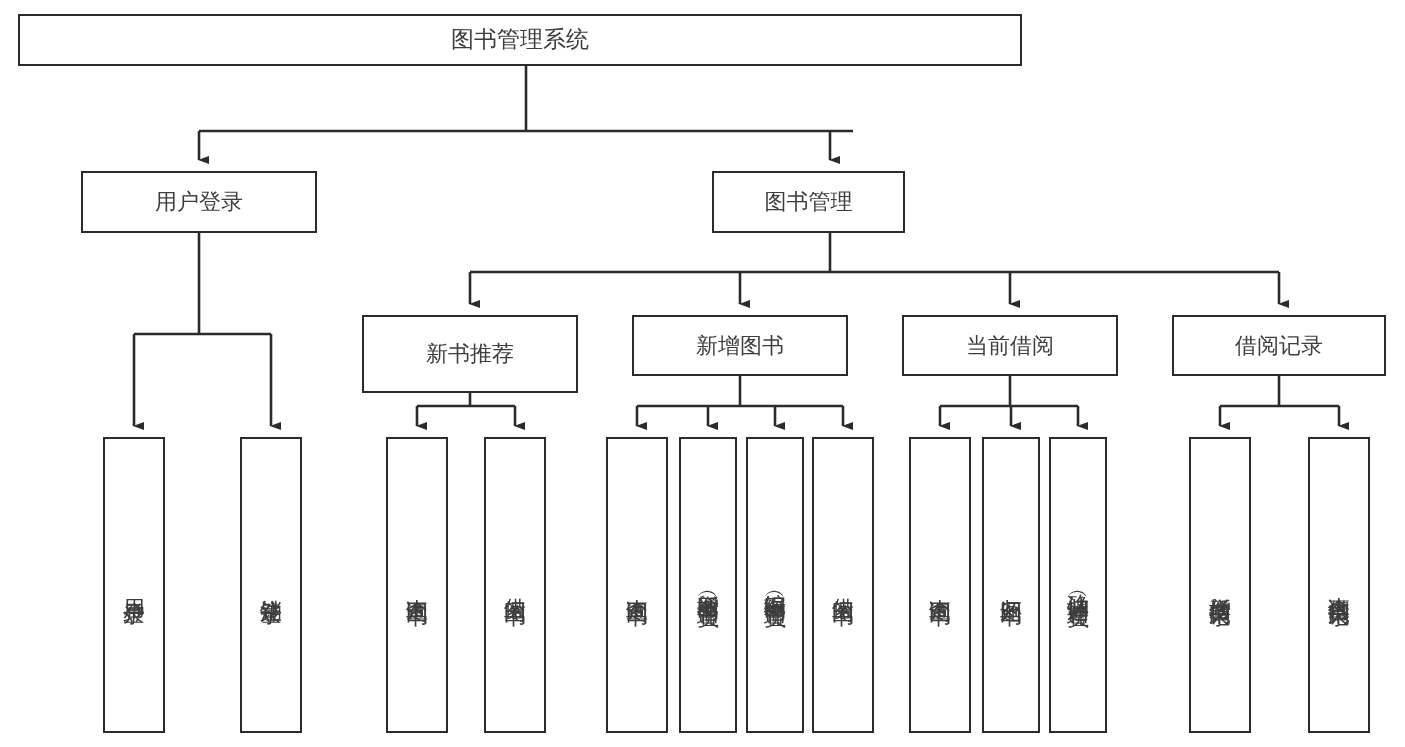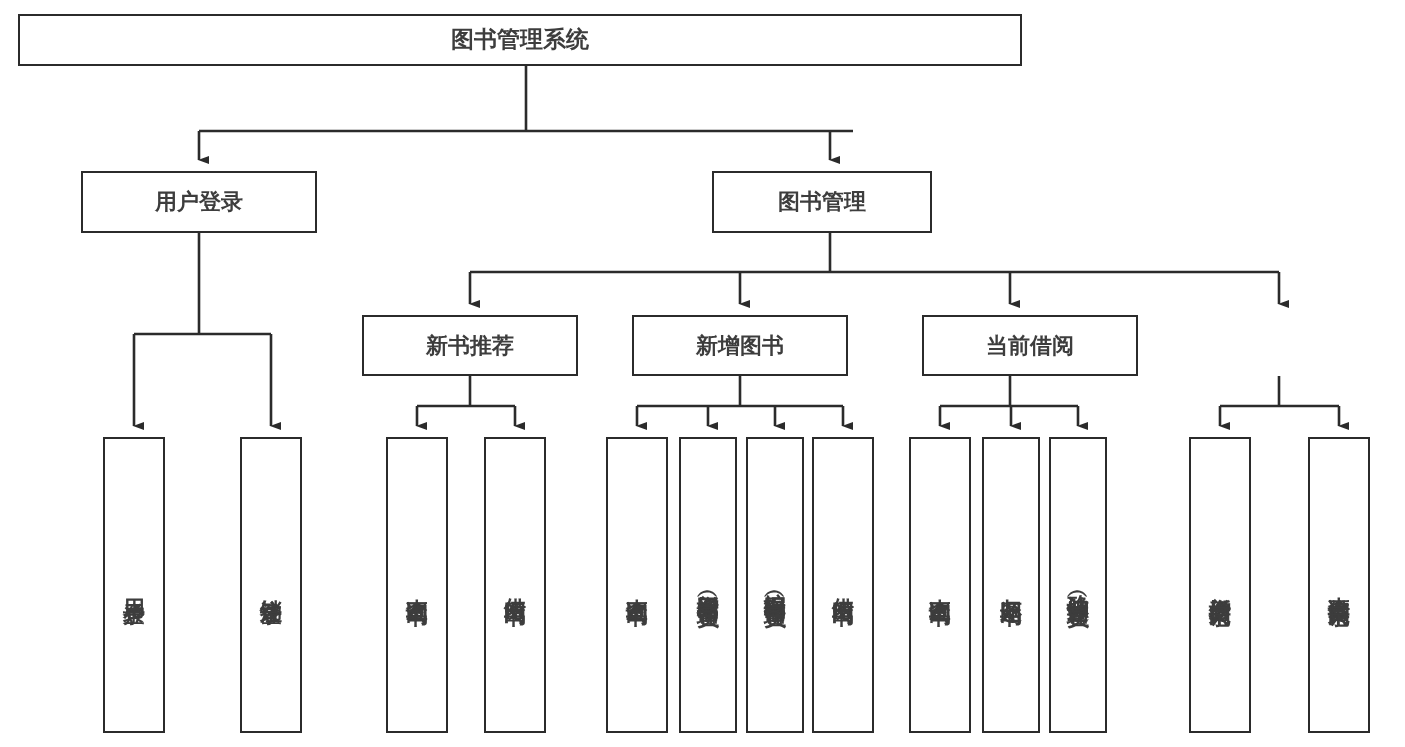--- a/index.html
+++ b/index.html
@@ -33,21 +33,20 @@
     display: flex;
     align-items: center;
     justify-content: center;
     overflow: hidden;
   }
   .node-box .node-label {
     color: #3d3d3d;
     line-height: 1.18;
     text-align: left;
     white-space: nowrap;
-    font-weight: bold;
   }
   .node-root .node-label {
     font-size: 23px;
   }
   .node-level1 .node-label,
   .node-level2 .node-label {
     font-size: 22px;
   }
   .node-leaf {
     align-items: center;
@@ -137,32 +136,35 @@
     </g>
   </svg>
 
   <div class="node-box node-root" id="node-root" style="left: 18px; top: 14px; width: 1004px; height: 52px; border-color: rgb(43, 43, 43); background: rgb(255, 255, 255);">
     <span class="node-label" style="color: rgb(61, 61, 61);">图书管理系统</span>
   </div>
 
   <div class="node-box node-level1" id="node-l1-0" style="left: 81px; top: 171px; width: 236px; height: 62px; border-color: rgb(43, 43, 43); background: rgb(255, 255, 255);">
     <span class="node-label" style="color: rgb(61, 61, 61);">用户登录</span>
   </div>
-  <div class="node-box node-level1" id="node-l1-1" style="left: 712px; top: 171px; width: 220px; height: 62px; border-color: rgb(43, 43, 43); background: rgb(255, 255, 255);">
+  <div class="node-box node-level1" id="node-l1-1" style="left: 712px; top: 171px; width: 193px; height: 62px; border-color: rgb(43, 43, 43); background: rgb(255, 255, 255);">
     <span class="node-label" style="color: rgb(61, 61, 61);">图书管理</span>
   </div>
 
-  <div class="node-box node-level2" id="node-l2-0" style="left: 362px; top: 315px; width: 216px; height: 61px; border-color: rgb(43, 43, 43); background: rgb(255, 255, 255);">
+  <div class="node-box node-level2" id="node-l2-0" style="left: 362px; top: 315px; width: 216px; height: 78px; border-color: rgb(43, 43, 43); background: rgb(255, 255, 255);">
     <span class="node-label" style="color: rgb(61, 61, 61);">新书推荐</span>
   </div>
   <div class="node-box node-level2" id="node-l2-1" style="left: 632px; top: 315px; width: 216px; height: 61px; border-color: rgb(43, 43, 43); background: rgb(255, 255, 255);">
     <span class="node-label" style="color: rgb(61, 61, 61);">新增图书</span>
   </div>
-  <div class="node-box node-level2" id="node-l2-2" style="left: 922px; top: 315px; width: 216px; height: 61px; border-color: rgb(43, 43, 43); background: rgb(255, 255, 255);">
+  <div class="node-box node-level2" id="node-l2-2" style="left: 902px; top: 315px; width: 216px; height: 61px; border-color: rgb(43, 43, 43); background: rgb(255, 255, 255);">
     <span class="node-label" style="color: rgb(61, 61, 61);">当前借阅</span>
+  </div>
+  <div class="node-box node-level2" id="node-l2-3" style="left: 1172px; top: 315px; width: 214px; height: 61px; border-color: rgb(43, 43, 43); background: rgb(255, 255, 255);">
+    <span class="node-label" style="color: rgb(61, 61, 61);">借阅记录</span>
   </div>
 
   <div class="node-box node-leaf" id="node-leaf-0" style="left: 103px; top: 437px; width: 62px; height: 296px; border-color: rgb(43, 43, 43); background: rgb(255, 255, 255);">
     <span class="node-label" style="color: rgb(61, 61, 61);">用户登录</span>
   </div>
   <div class="node-box node-leaf" id="node-leaf-1" style="left: 240px; top: 437px; width: 62px; height: 296px; border-color: rgb(43, 43, 43); background: rgb(255, 255, 255);">
     <span class="node-label" style="color: rgb(61, 61, 61);">注销登录</span>
   </div>
   <div class="node-box node-leaf" id="node-leaf-2" style="left: 386px; top: 437px; width: 62px; height: 296px; border-color: rgb(43, 43, 43); background: rgb(255, 255, 255);">
     <span class="node-label" style="color: rgb(61, 61, 61);">查询图书</span>

